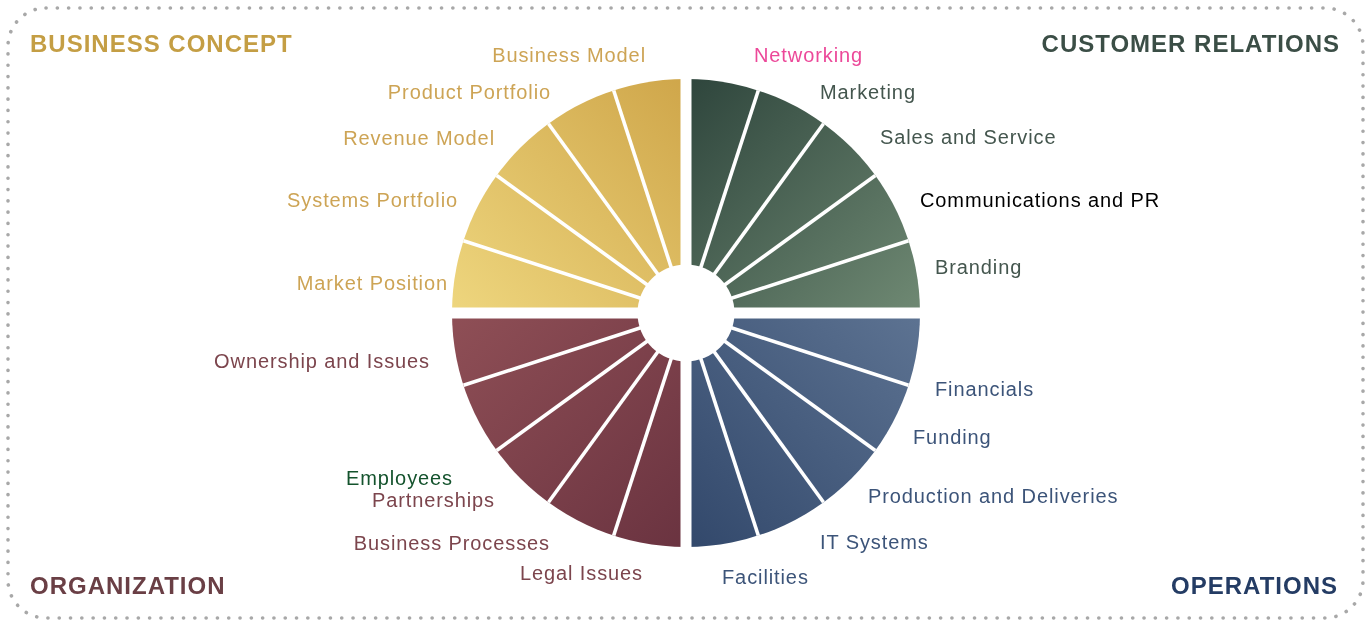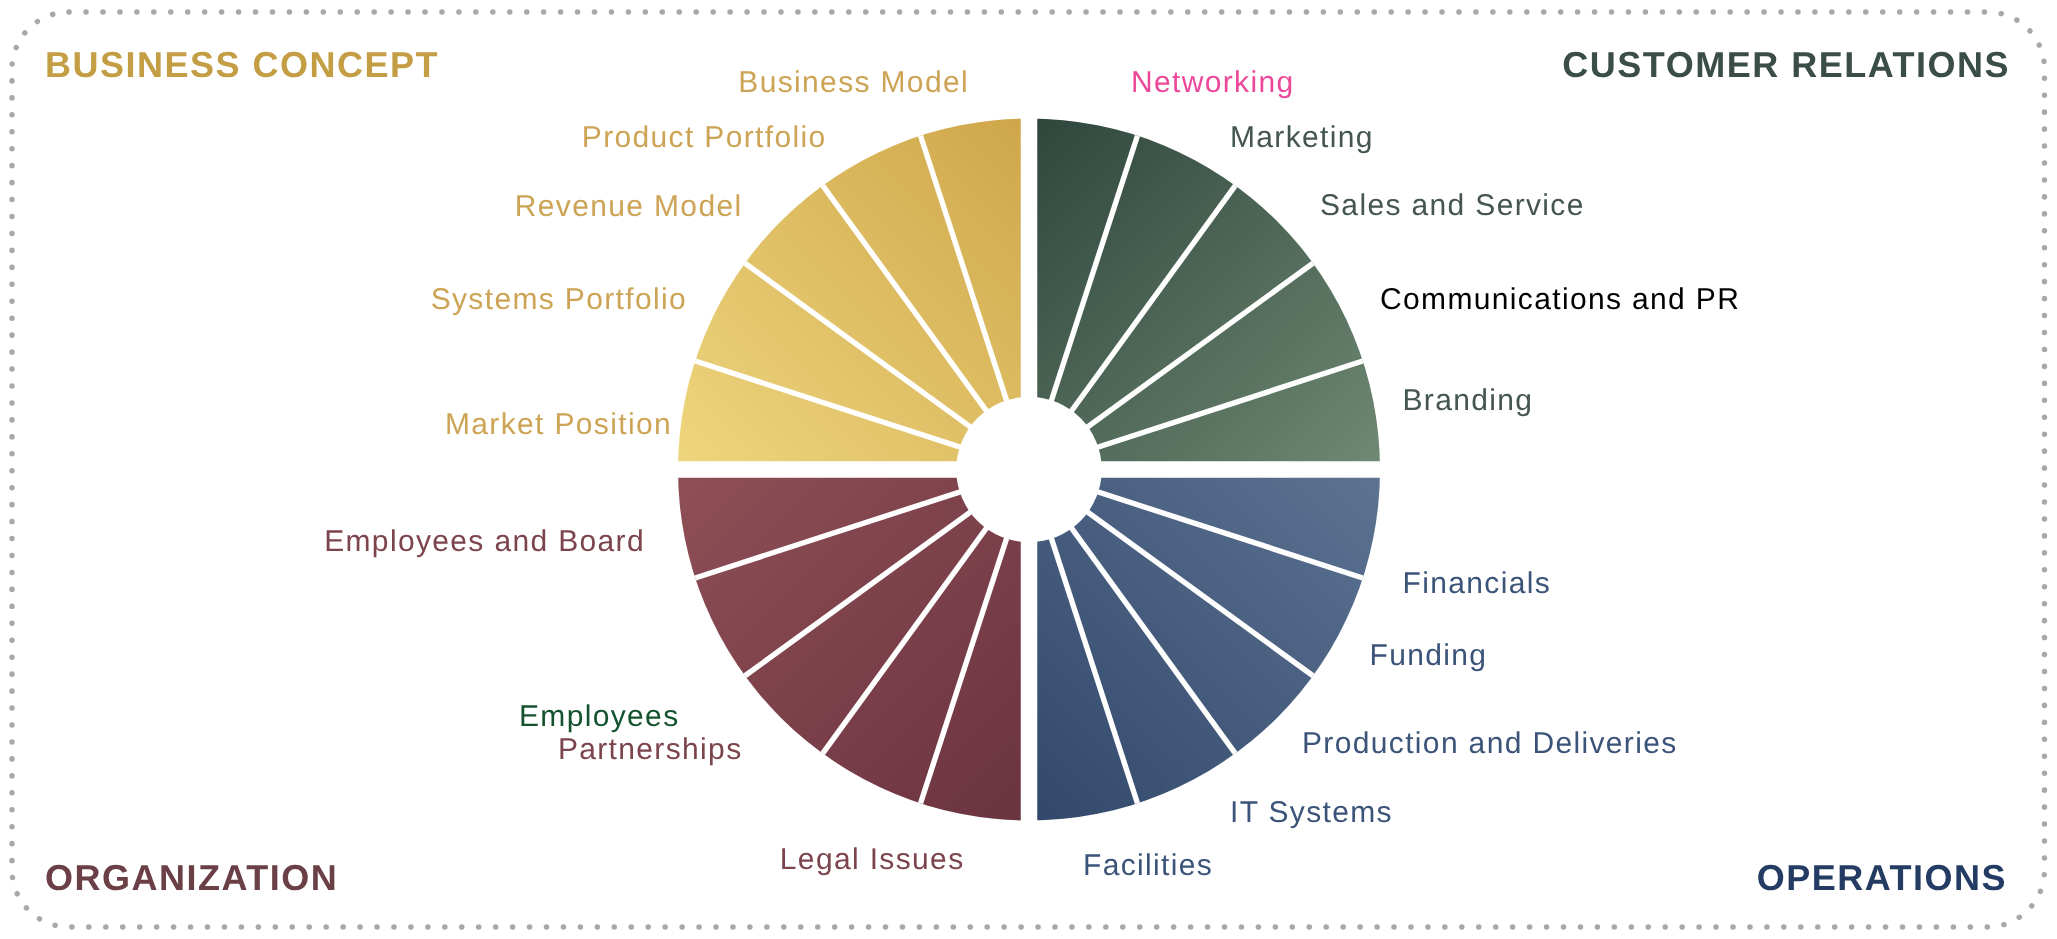--- a/index.html
+++ b/index.html
@@ -108,23 +108,24 @@
     <div class="seg-label" style="right: 876px; top: 127px; color: rgb(205, 164, 85);">Revenue Model</div>
     <div class="seg-label" style="right: 913px; top: 189px; color: rgb(205, 164, 85);">Systems Portfolio</div>
     <div class="seg-label" style="right: 923px; top: 256px; color: rgb(205, 164, 85); margin-top: 16px;">Market Position</div>
 
     <div class="seg-label" style="left: 722px; top: 44px; color: #ec4899; margin-left: 32px;">Networking</div>
     <div class="seg-label" style="left: 820px; top: 81px; color: rgb(68, 86, 78);">Marketing</div>
     <div class="seg-label" style="left: 880px; top: 126px; color: rgb(68, 86, 78);">Sales and Service</div>
     <div class="seg-label" style="left: 920px; top: 189px; color: #000000;">Communications and PR</div>
     <div class="seg-label" style="left: 935px; top: 256px; color: rgb(68, 86, 78);">Branding</div>
 
-    <div class="seg-label" style="right: 941px; top: 350px; color: rgb(124, 69, 77);">Employees and Board</div>
+    <div class="seg-label" style="right: 941px; top: 350px; color: rgb(124, 69, 77);">Ownership and Issues</div>
     <div class="seg-label" style="right: 918px; top: 442px; color: #14532d; margin-top: 25px;">Employees</div>
     <div class="seg-label" style="right: 876px; top: 489px; color: rgb(124, 69, 77);">Partnerships</div>
+    <div class="seg-label" style="right: 821px; top: 532px; color: rgb(124, 69, 77);">Business Processes</div>
     <div class="seg-label" style="right: 728px; top: 562px; color: rgb(124, 69, 77);">Legal Issues</div>
 
     <div class="seg-label" style="left: 935px; top: 350px; color: rgb(60, 84, 121); margin-top: 28px;">Financials</div>
     <div class="seg-label" style="left: 913px; top: 426px; color: rgb(60, 84, 121);">Funding</div>
     <div class="seg-label" style="left: 868px; top: 485px; color: rgb(60, 84, 121);">Production and Deliveries</div>
     <div class="seg-label" style="left: 820px; top: 531px; color: rgb(60, 84, 121); text-align: center;">IT Systems</div>
     <div class="seg-label" style="left: 722px; top: 566px; color: rgb(60, 84, 121);">Facilities</div>
 
   </div>
 </div>

